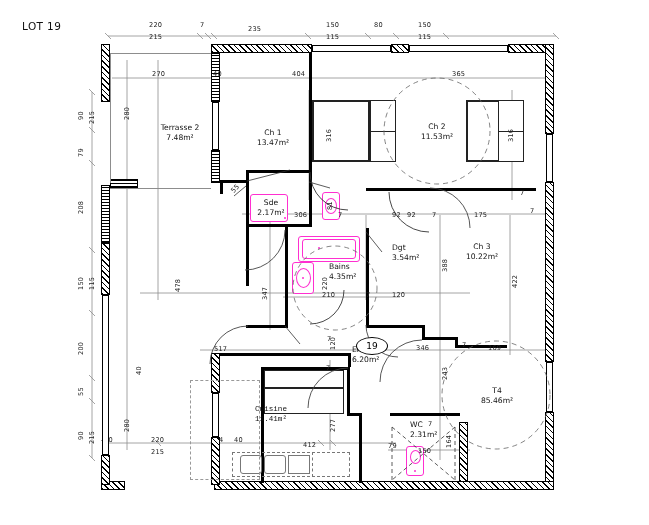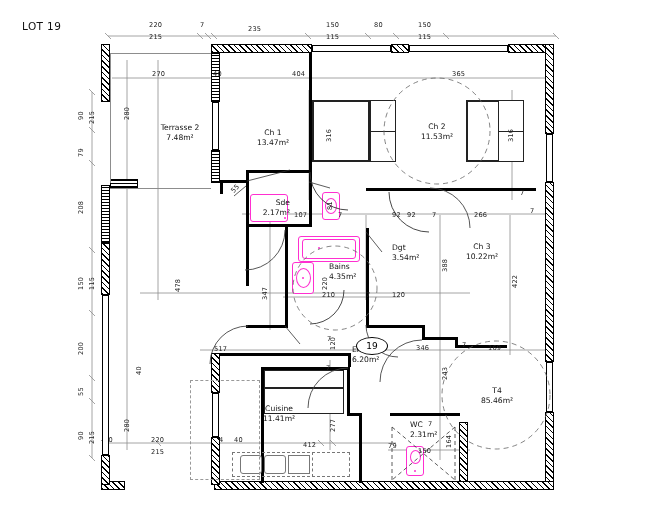--- a/index.html
+++ b/index.html
@@ -280,41 +280,41 @@
     <b>7.48m²</b>
   </div>
   <div class="room" style="left:244px;top:128px;width:58px;">
     <b>Ch 1</b>
     <b>13.47m²</b>
   </div>
   <div class="room" style="left:408px;top:122px;width:58px;">
     <b>Ch 2</b>
     <b>11.53m²</b>
   </div>
-  <div class="room" style="left:252px;top:198px;width:38px;text-align:right;">
+  <div class="room" style="left:252px;top:198px;width:38px;text-align:center;">
     <b>Sde</b>
     <b>2.17m²</b>
   </div>
   <div class="room" style="left:329px;top:262px;width:46px;text-align:left;">
     <b>Bains</b>
     <b>4.35m²</b>
   </div>
   <div class="room" style="left:392px;top:243px;width:46px;text-align:left;">
     <b>Dgt</b>
     <b>3.54m²</b>
   </div>
   <div class="room" style="left:452px;top:242px;width:60px;">
     <b>Ch 3</b>
     <b>10.22m²</b>
   </div>
   <div class="room" style="left:352px;top:345px;width:50px;text-align:left;">
     <b>Entrée</b>
     <b>6.20m²</b>
   </div>
-  <div class="room" style="left:248px;top:404px;width:62px;">
+  <div class="room" style="left:240px;top:404px;width:62px;font-family:Liberation Mono, monospace;">
     <b>Cuisine</b>
     <b>11.41m²</b>
   </div>
   <div class="room" style="left:410px;top:420px;width:40px;text-align:left;">
     <b>WC</b>
     <b>2.31m²</b>
   </div>
   <div class="room" style="left:468px;top:386px;width:58px;">
     <b>T4</b>
     <b>85.46m²</b>
@@ -323,27 +323,27 @@
   <div class="badge" style="left:356px;top:331px;width:30px;height:16px;margin-top:6px;">19</div>
 
   <div class="dim" style="left:152px;top:71px;">270</div>
   <div class="dim" style="left:213px;top:71px;">40</div>
   <div class="dim" style="left:292px;top:71px;">404</div>
   <div class="dim" style="left:452px;top:71px;">365</div>
   <div class="dim v" style="left:124px;top:120px;">280</div>
   <div class="dim v" style="left:326px;top:142px;">316</div>
   <div class="dim v" style="left:508px;top:142px;">316</div>
 
-  <div class="dim" style="left:294px;top:212px;">107</div>
+  <div class="dim" style="left:294px;top:212px;">306</div>
   <div class="dim v" style="left:327px;top:210px;">81</div>
   <div class="dim" style="left:338px;top:212px;">7</div>
   <div class="dim" style="left:392px;top:212px;">92</div>
   <div class="dim" style="left:407px;top:212px;">92</div>
   <div class="dim" style="left:432px;top:212px;">7</div>
-  <div class="dim" style="left:474px;top:212px;">266</div>
+  <div class="dim" style="left:474px;top:212px;">175</div>
   <div class="dim" style="left:530px;top:208px;">7</div>
 
   <div class="dim" style="left:230px;top:190px;transform:rotate(-48deg);transform-origin:0 0;">55</div>
   <div class="dim v" style="left:175px;top:292px;">478</div>
   <div class="dim v" style="left:262px;top:300px;">347</div>
   <div class="dim v" style="left:322px;top:290px;">220</div>
   <div class="dim" style="left:322px;top:292px;">210</div>
   <div class="dim" style="left:366px;top:292px;">7</div>
   <div class="dim" style="left:392px;top:292px;">120</div>
   <div class="dim v" style="left:442px;top:272px;">388</div>

